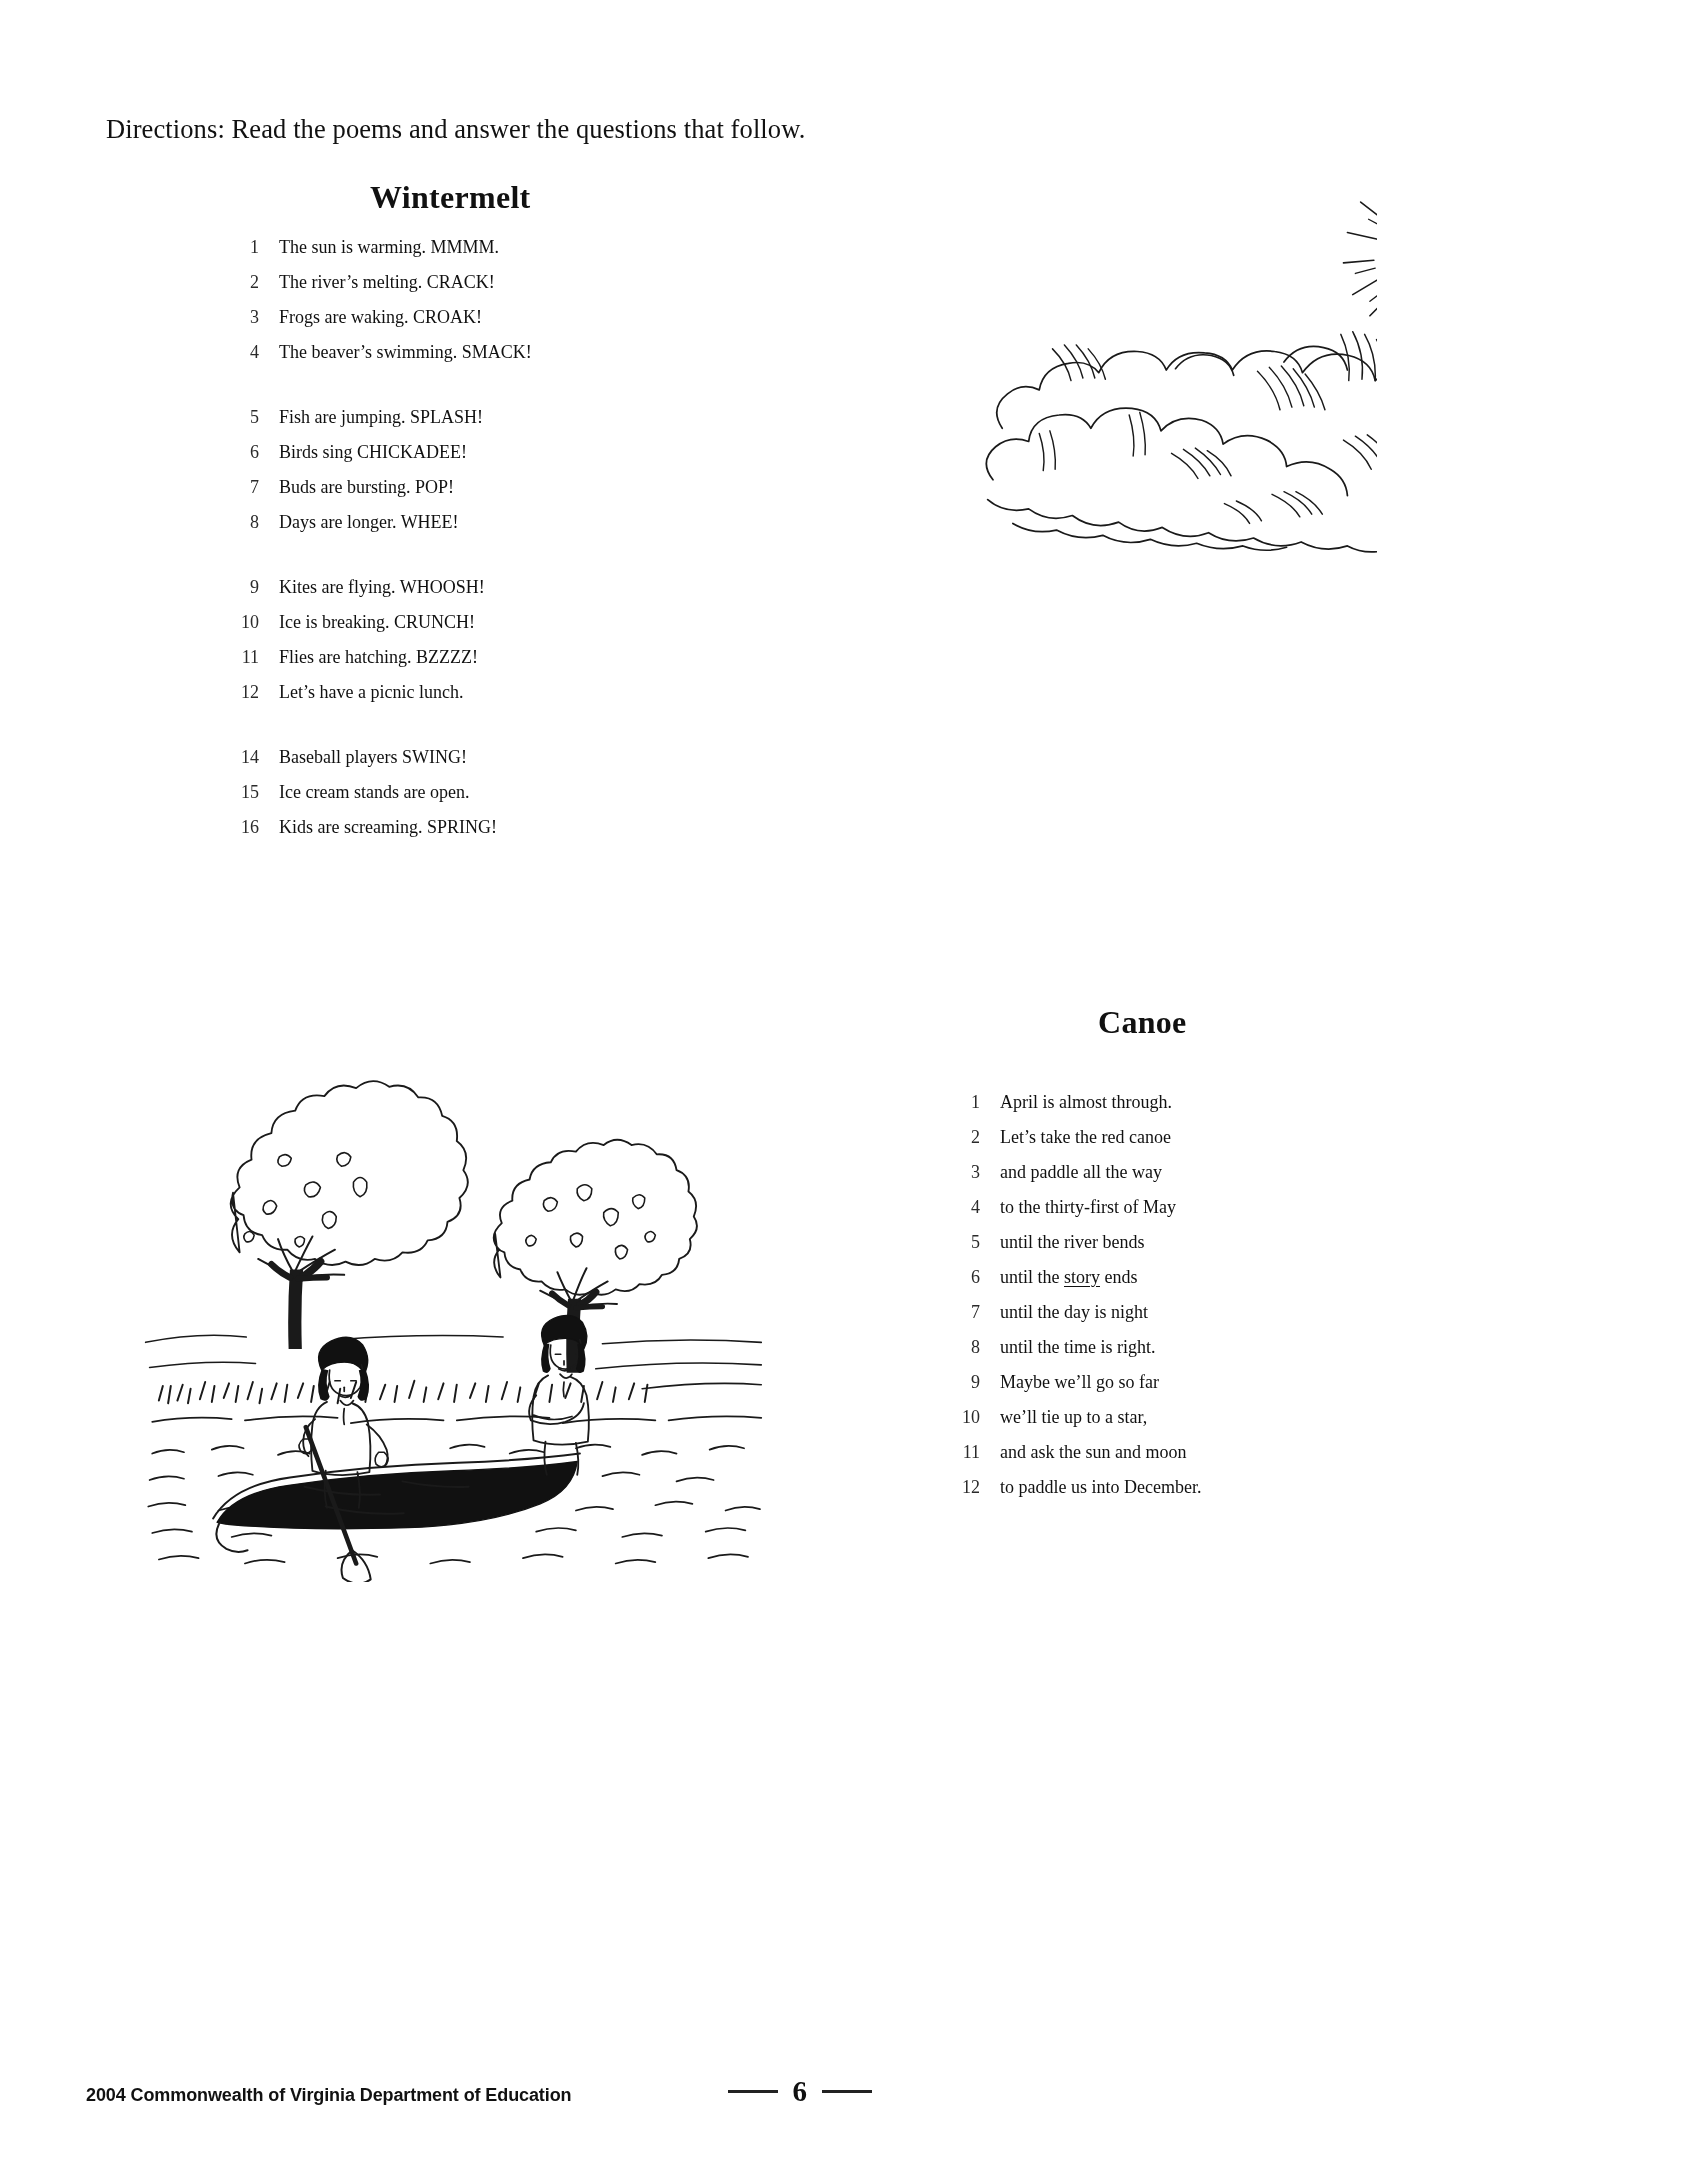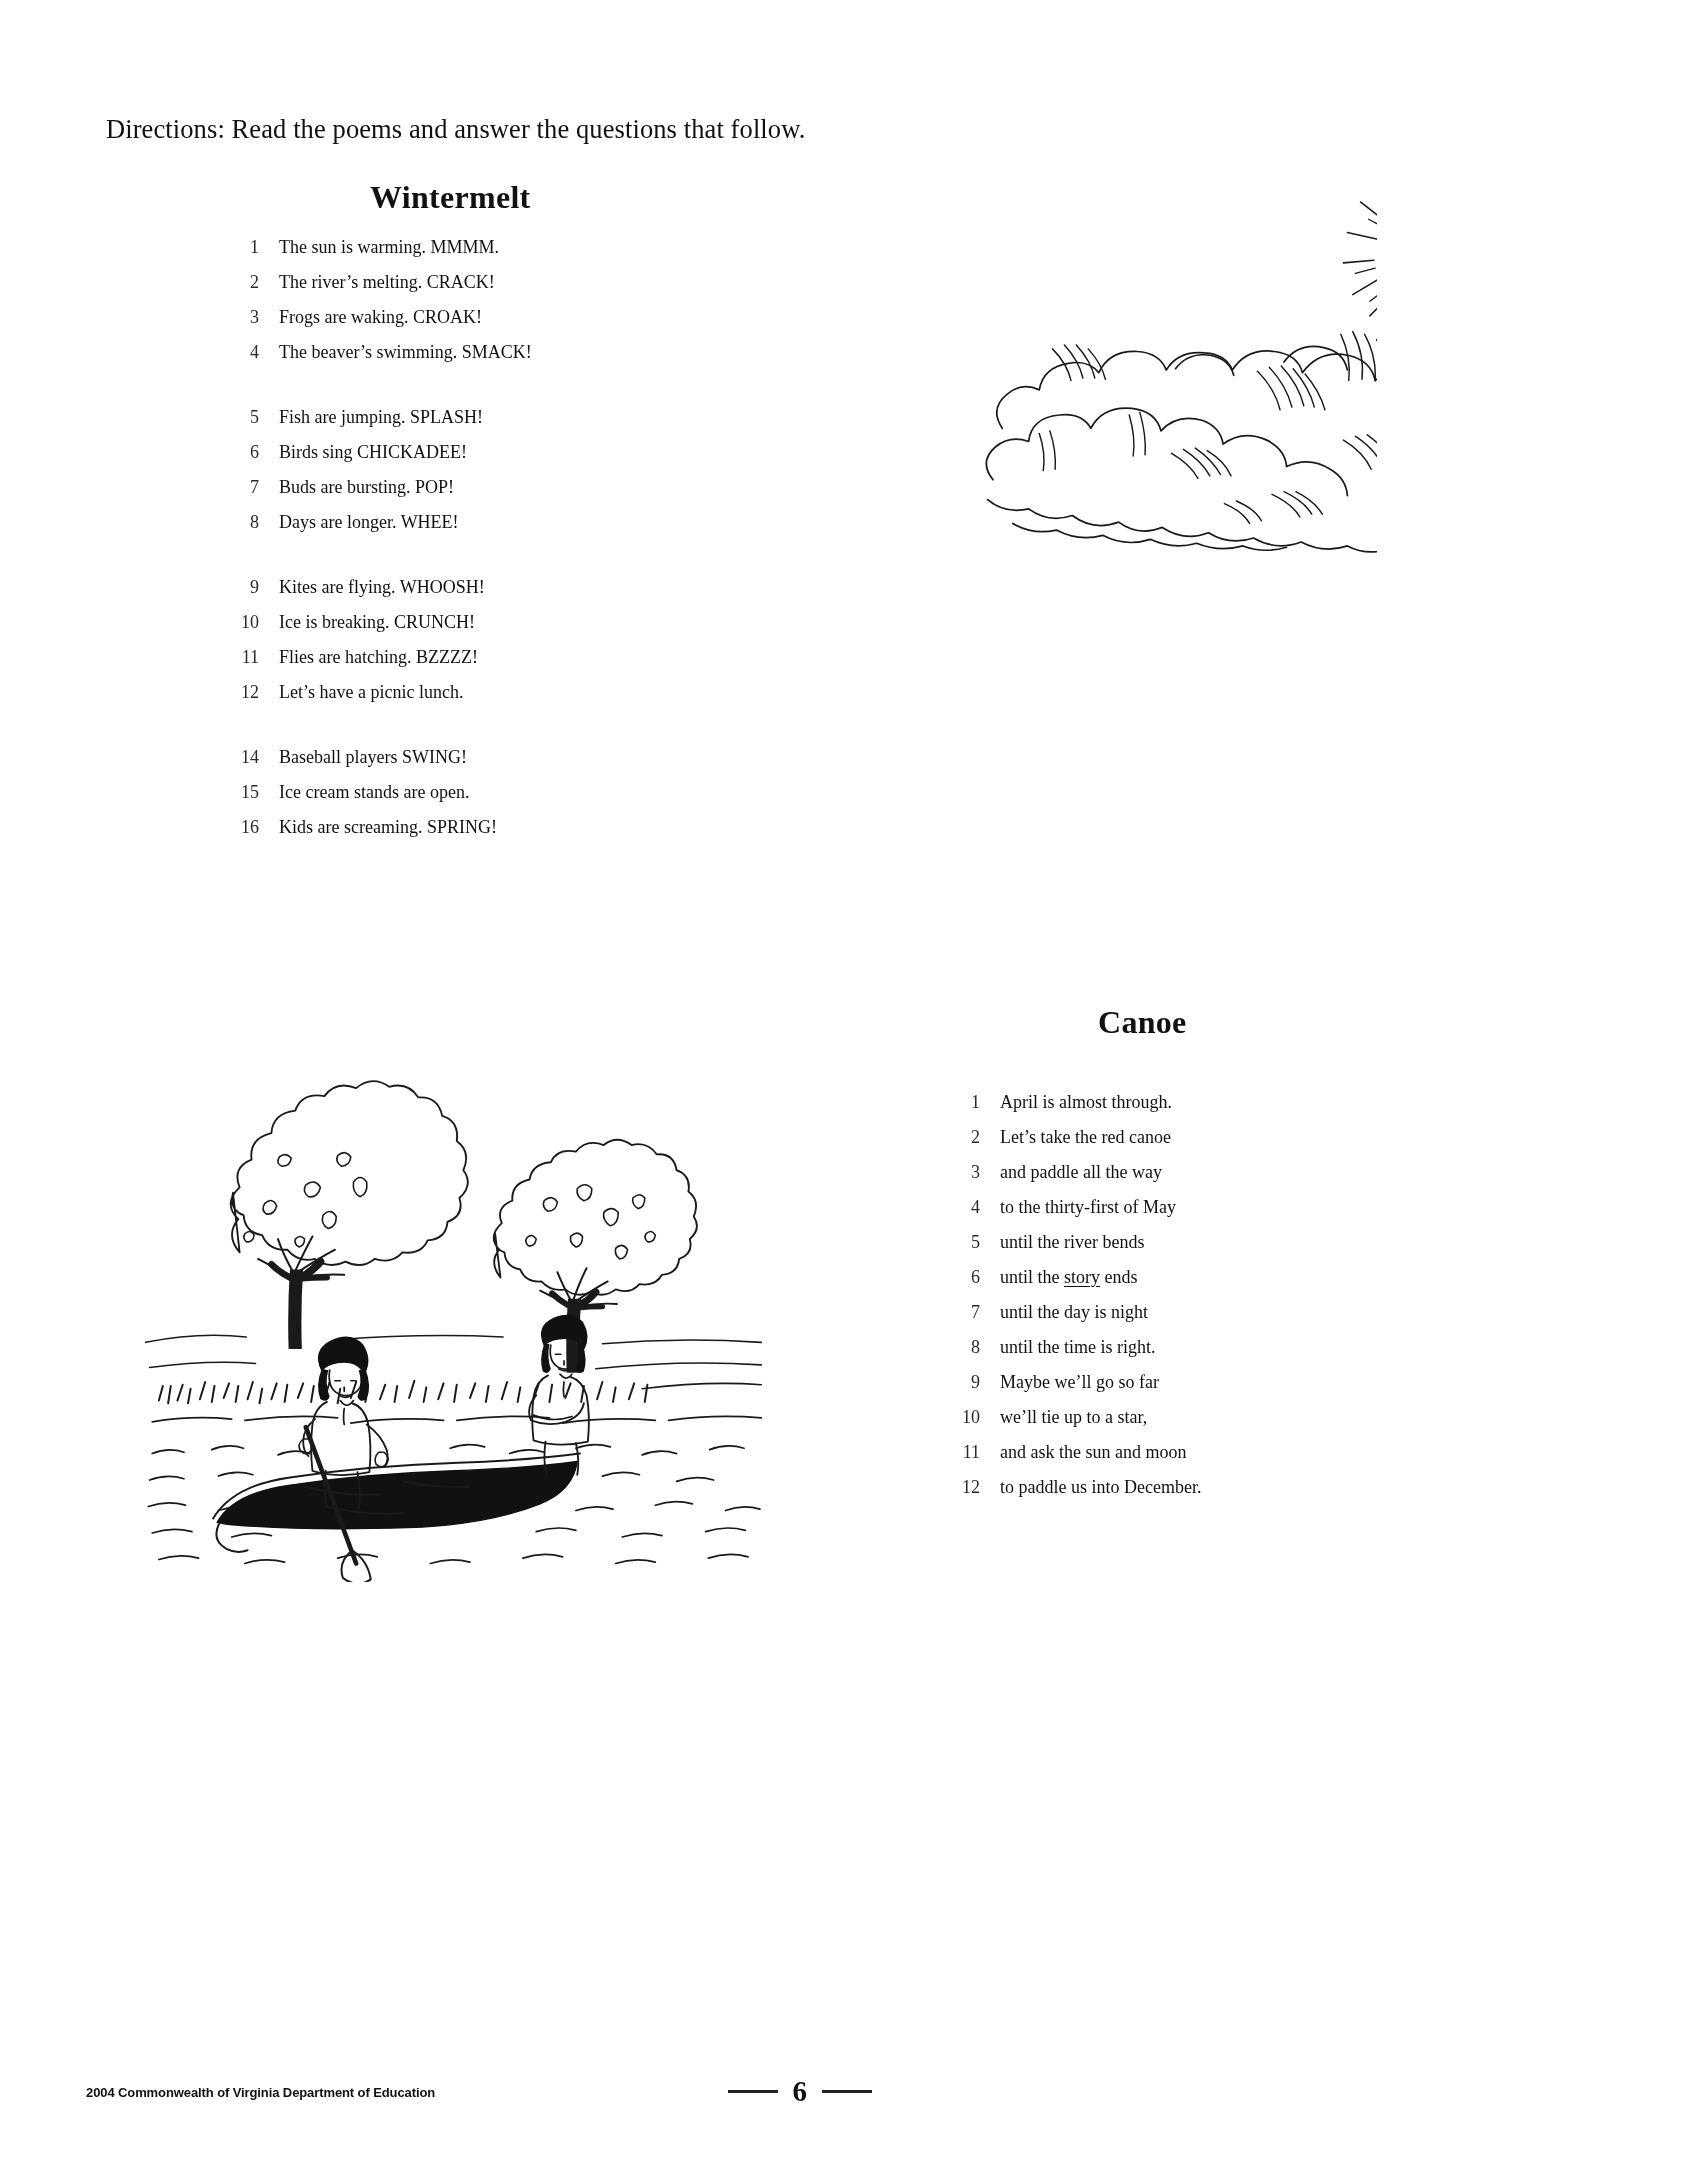--- a/index.html
+++ b/index.html
@@ -74,21 +74,21 @@
   #sky-illus   { left: 973px; top: 169px;  width: 569px;  height: 410px; }
   #river-illus { left: 139px;  top: 1059px; width: 662px; height: 523px; }
 
   
   #footer-credit {
     position: absolute;
     left: 86px;
     top: 2085px;
     font-family: "Liberation Sans", "DejaVu Sans", sans-serif;
     font-weight: bold;
-    font-size: 13px;
+    font-size: 18px;
     letter-spacing: -0.1px;
     white-space: nowrap;
   }
   #page-number-group {
     position: absolute;
     left: 728px;
     top: 2077px;
     display: flex;
     align-items: center;
     gap: 14.6px;

